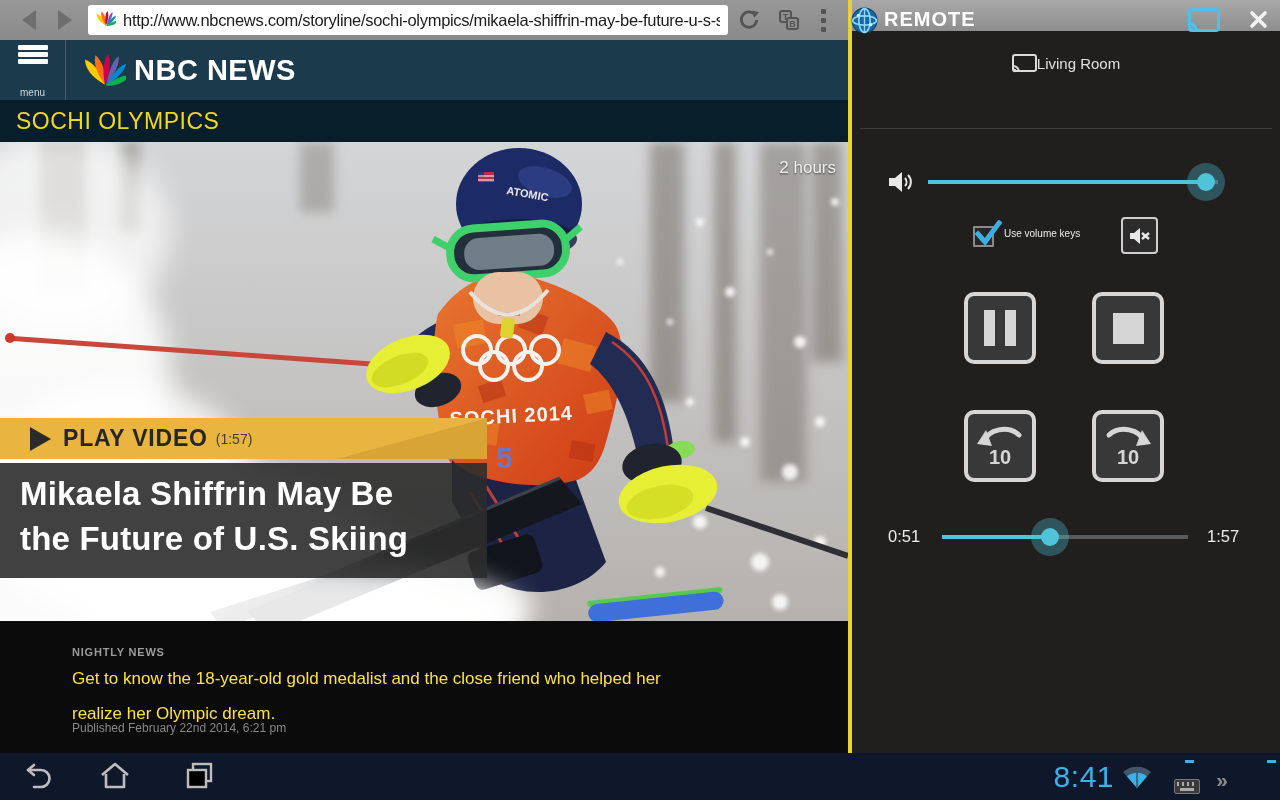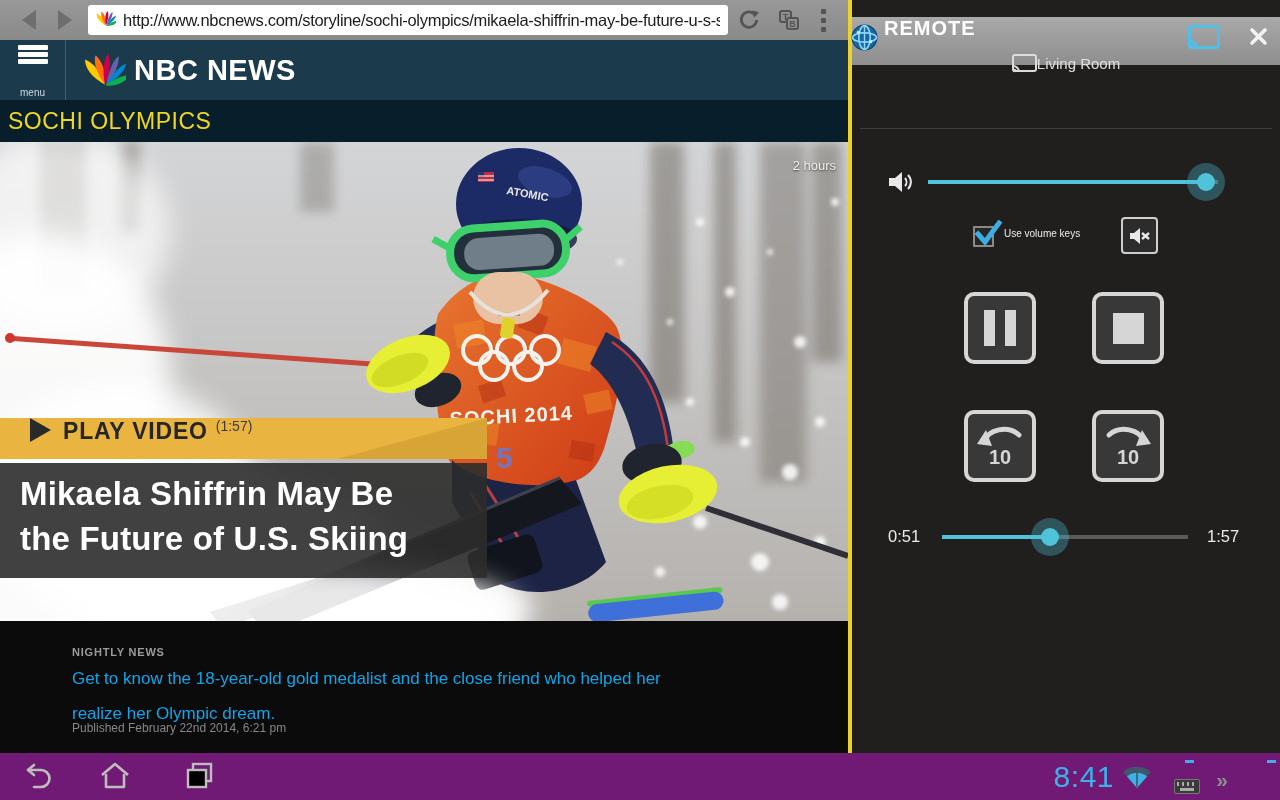--- a/index.html
+++ b/index.html
@@ -28,45 +28,45 @@
   
   #nbc-header { left:0; top:40px; width:848px; height:60px; background:#1b3b4d; }
   #menu-btn { left:0; top:0; width:66px; height:60px; border-right:1px solid rgba(255,255,255,0.18); display:flex; flex-direction:column; align-items:center; justify-content:center; gap:19px; cursor:pointer; }
   #menu-btn .bar { width:30px; height:5px; background:#fff; border-radius:1px; margin:2px 0; }
   #menu-label { font-size:10px; color:#cfd9dd; margin-top:2px; }
   #brand { left:84px; top:0; height:60px; display:flex; align-items:center; gap:8px; }
   #brand-text { color:#fff; font-size:29px; font-weight:bold; letter-spacing:0.5px; }
 
   
   #sochi-bar { left:0; top:100px; width:848px; height:42px; background:#081f2b; display:flex; align-items:center; }
-  #sochi-label { margin-left:8px; color:#f0d722; font-size:23px; letter-spacing:0.5px; }
+  #sochi-label { margin-left:16px; color:#f0d722; font-size:23px; letter-spacing:0.5px; }
 
   
   #photo { left:0; top:142px; width:848px; height:479px; overflow:hidden; background:linear-gradient(#d2d3d5,#b7b4b0); }
-  #time-ago { right:12px; top:16px; color:#f2f2f2; font-size:13px; text-shadow:0 1px 2px rgba(0,0,0,0.6); }
-  #play-banner { left:0; top:276px; width:487px; height:41px; background:#eab440; display:flex; cursor:pointer; }
+  #time-ago { right:12px; top:16px; color:#f2f2f2; font-size:17px; text-shadow:0 1px 2px rgba(0,0,0,0.6); }
+  #play-banner { left:0; top:276px; width:487px; height:41px; background:#eab440; display:flex; align-items:center; cursor:pointer; }
   #play-banner .shade { position:absolute; right:0; top:0; width:0; height:0; border-bottom:41px solid rgba(140,95,10,0.18); border-left:150px solid transparent; }
   #play-tri { width:0; height:0; border-left:21px solid #2a2a2a; border-top:12px solid transparent; border-bottom:12px solid transparent; margin-left:30px; }
   #play-label { margin-left:12px; color:#262626; font-size:23px; font-weight:bold; letter-spacing:0.8px; }
   #play-dur { margin-left:8px; color:#3c3c3c; font-size:14px; }
   #headline-panel { left:0; top:321px; width:487px; height:115px; background:rgba(44,44,44,0.9); color:#fff; padding:8px 0 0 20px; }
   #headline-panel div { font-size:33px; font-weight:bold; line-height:45px; letter-spacing:0.2px; }
 
   
   #article-meta { left:0; top:621px; width:848px; height:132px; background:#0b0b0b; }
   #kicker { left:72px; top:25px; color:#9b9b9b; font-size:11px; font-weight:bold; letter-spacing:0.8px; }
-  #summary { left:72px; top:40px; width:610px; color:#0ea5e9; font-size:17px; line-height:35px; }
+  #summary { left:72px; top:40px; width:610px; color:#fde047; font-size:17px; line-height:35px; }
   #published { left:72px; top:100px; color:#878787; font-size:12px; }
 
   
   #pane-divider { left:848px; top:0; width:4px; height:753px; background:#ecd22f; }
 
   
   #remote { left:852px; top:0; width:428px; height:753px; background:#211e1e; }
-  #remote-header { left:0; top:17px; width:428px; height:48px; background:linear-gradient(#a9a9a9,#8e8e8e); display:flex; align-items:flex-start; }
+  #remote-header { left:0; top:0; width:428px; height:31px; background:linear-gradient(#a9a9a9,#8e8e8e); display:flex; align-items:flex-end; }
   #remote-title { color:#fff; font-size:20px; font-weight:bold; letter-spacing:1px; margin-left:32px; }
   #remote-cast-btn { position:absolute; right:60px; top:8px; cursor:pointer; }
   #remote-close-btn { position:absolute; right:12px; top:10px; cursor:pointer; }
   #globe-wrap { position:absolute; left:-1px; top:7px; }
 
   #device-row { left:0; top:50px; width:428px; height:26px; display:flex; align-items:center; justify-content:center; }
   #device-name { color:#e0e0e0; font-size:15px; }
   #media-row { left:20px; top:84px; width:392px; display:flex; gap:10px; }
   #media-title { color:#d6d6d6; font-size:13.5px; line-height:16.5px; }
   #remote-divider { left:8px; top:128px; width:412px; height:1px; background:#3d3d3d; }
@@ -98,21 +98,21 @@
   .stop-sq { width:31px; height:31px; background:#d6d6d6; }
   .skip-inner { position:relative; width:52px; height:52px; }
   .skip-inner svg { position:absolute; left:0; top:0; }
   .skip-num { position:absolute; width:100%; text-align:center; top:26px; color:#d6d6d6; font-size:20px; font-weight:bold; }
 
   #pos-label { left:36px; top:527px; color:#ececec; font-size:16.5px; }
   #dur-label { left:355px; top:527px; color:#ececec; font-size:16.5px; }
   #progress-slider { left:90px; top:527px; width:246px; }
 
   
-  #sysbar { left:0; top:753px; width:1280px; height:47px; background:#701a75; }
+  #sysbar { left:0; top:753px; width:1280px; height:47px; background:#0f172a; }
   .sys-btn { position:absolute; top:8px; cursor:pointer; }
   #sys-back { left:24px; }
   #sys-home { left:99px; }
   #sys-recents { left:184px; }
   #sys-time { position:absolute; right:166px; top:7px; color:#3bb1e8; font-size:30px; letter-spacing:0.5px; }
   #sys-wifi { position:absolute; right:128px; top:12px; }
   #sys-batt1 { position:absolute; right:100px; top:10px; }
   #sys-kbd { position:absolute; right:80px; top:26px; width:26px; height:15px; background:#3a3a3a; border:1px solid #777; border-radius:2px; }
   #sys-kbd::before { content:""; position:absolute; left:2px; top:2px; width:20px; height:4px;
      background:repeating-linear-gradient(90deg,#aaa 0 2px,transparent 2px 5px); }

